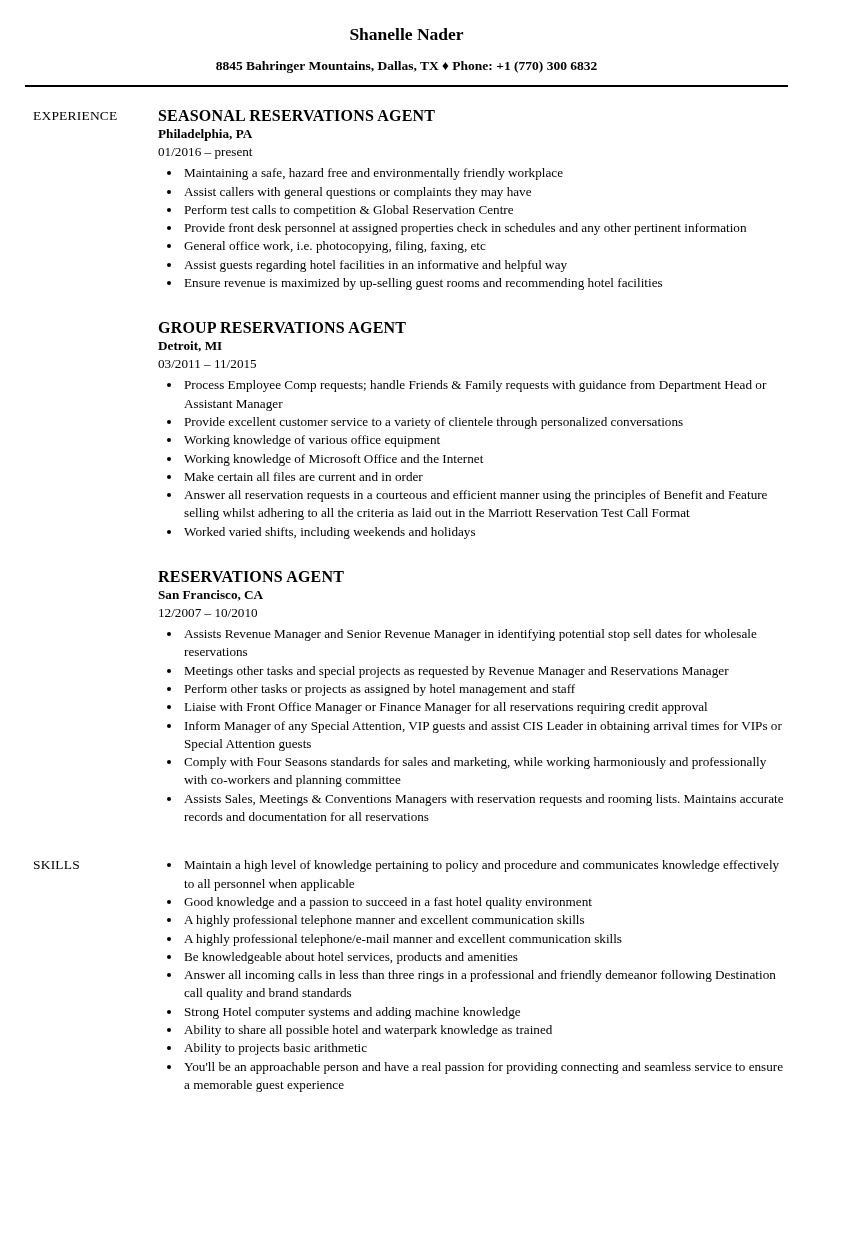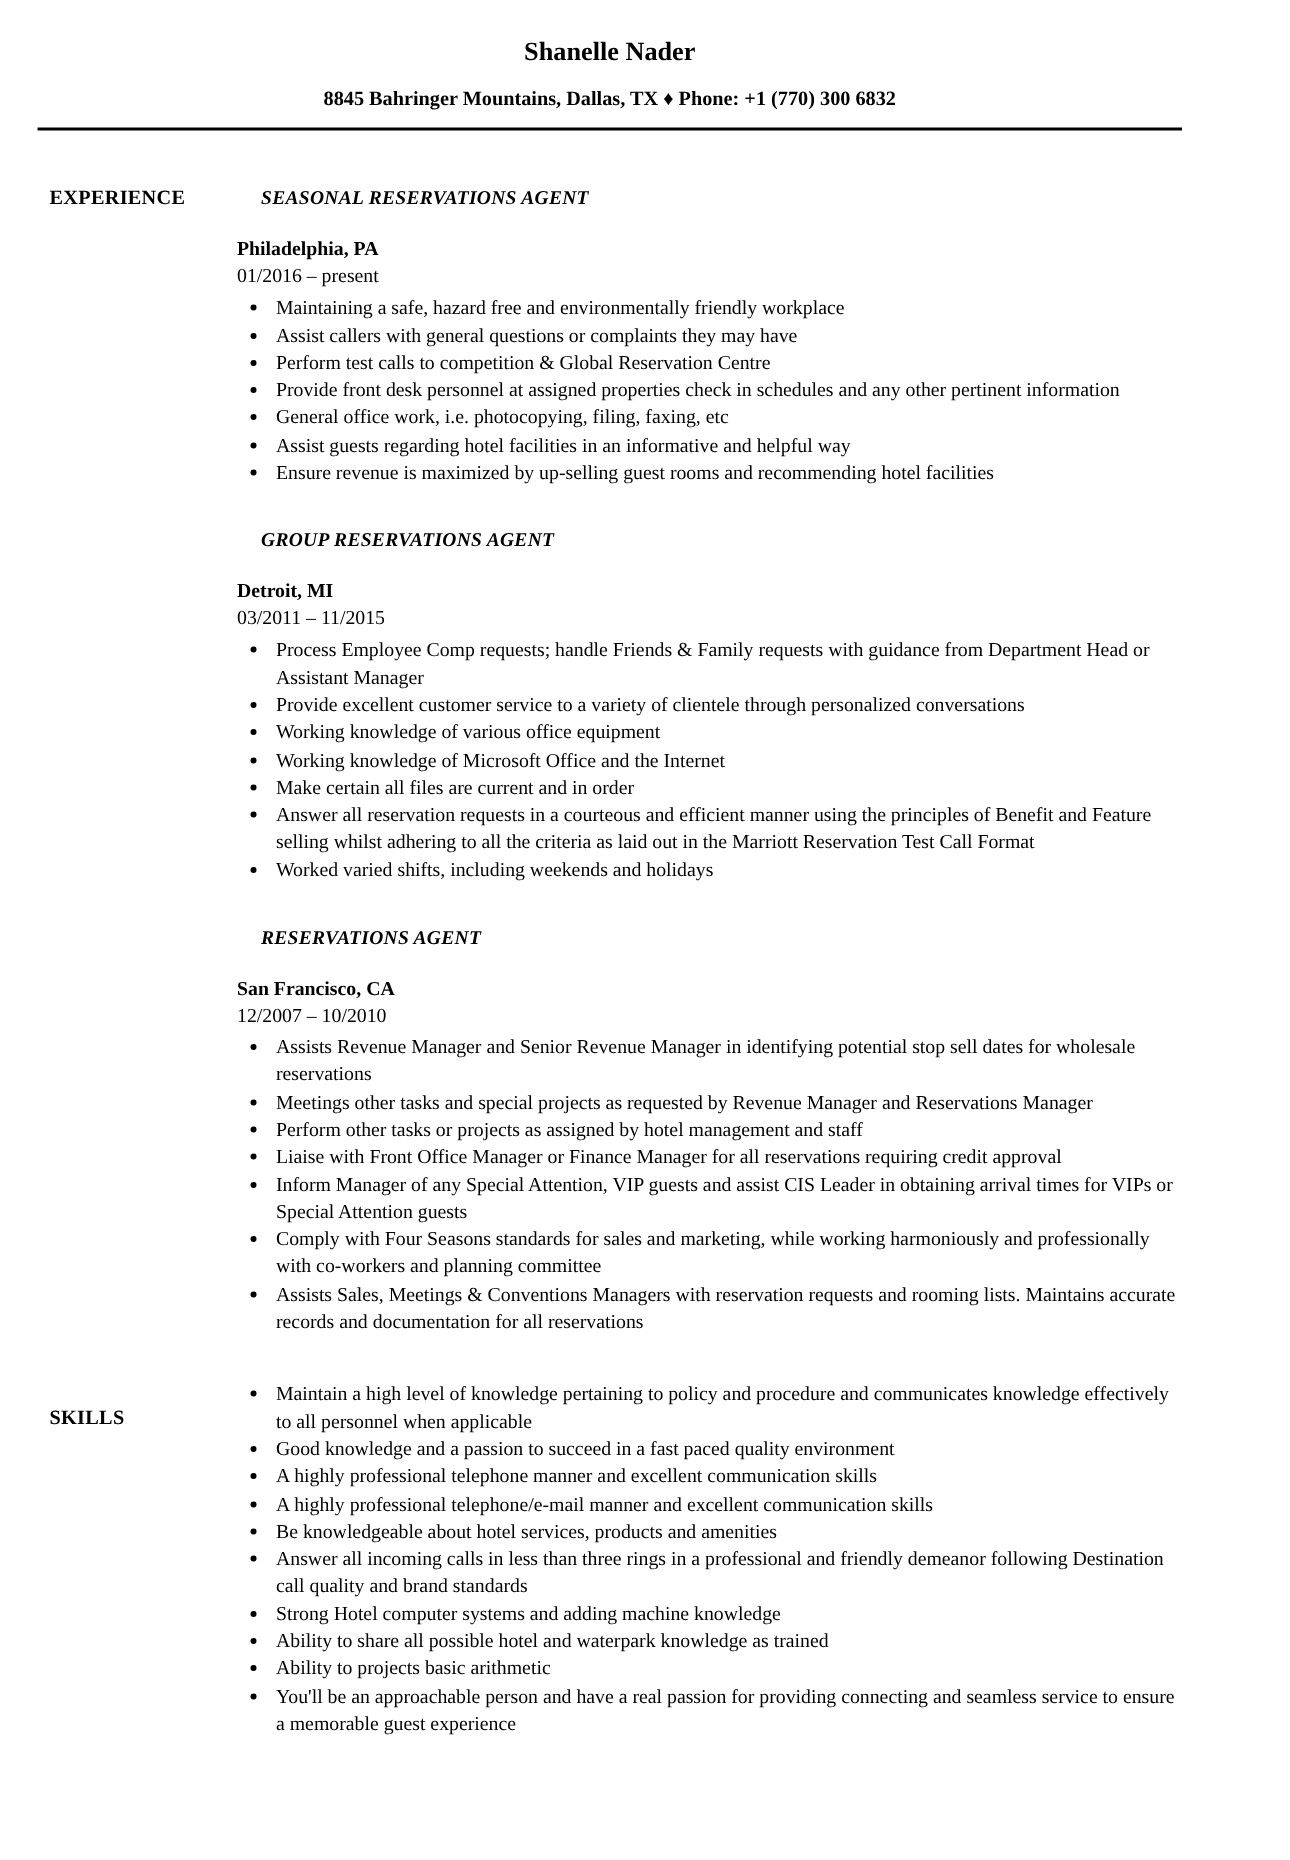--- a/index.html
+++ b/index.html
@@ -38,42 +38,40 @@
   }
   .section {
     display: flex;
     margin-top: 20px;
     margin-bottom: 2px;
   }
   .section-label {
     width: 125px;
     flex-shrink: 0;
     margin-left: 8px;
-    font-weight: bold;
+    font-weight: normal;
     font-size: 13.5px;
     letter-spacing: 0.2px;
-    margin-top: 16px;
   }
   .section-content {
     flex: 1;
     max-width: 660px;
   }
   .job {
     margin-bottom: 27px;
   }
   .job:last-child {
     margin-bottom: 10px;
   }
   .job-title {
-    margin: 16px;
-    font-size: 13px;
+    margin: 0;
+    font-size: 16px;
     line-height: 18px;
     font-weight: bold;
     letter-spacing: 0.2px;
-    font-style: italic;
   }
   .job-location {
     font-weight: bold;
     line-height: 18px;
   }
   .job-dates {
     line-height: 18px;
   }
   ul.bullets {
     margin: 3px 0 0 0;
@@ -183,21 +181,21 @@
   </section>
 
 
   <section class="section skills">
     <div class="section-label">SKILLS</div>
     <div class="section-content">
       <ul class="bullets">
 
           <li>Maintain a high level of knowledge pertaining to policy and procedure and communicates knowledge effectively to all personnel when applicable</li>
 
-          <li>Good knowledge and a passion to succeed in a fast paced quality environment</li>
+          <li>Good knowledge and a passion to succeed in a fast hotel quality environment</li>
 
           <li>A highly professional telephone manner and excellent communication skills</li>
 
           <li>A highly professional telephone/e-mail manner and excellent communication skills</li>
 
           <li>Be knowledgeable about hotel services, products and amenities</li>
 
           <li>Answer all incoming calls in less than three rings in a professional and friendly demeanor following Destination call quality and brand standards</li>
 
           <li>Strong Hotel computer systems and adding machine knowledge</li>

